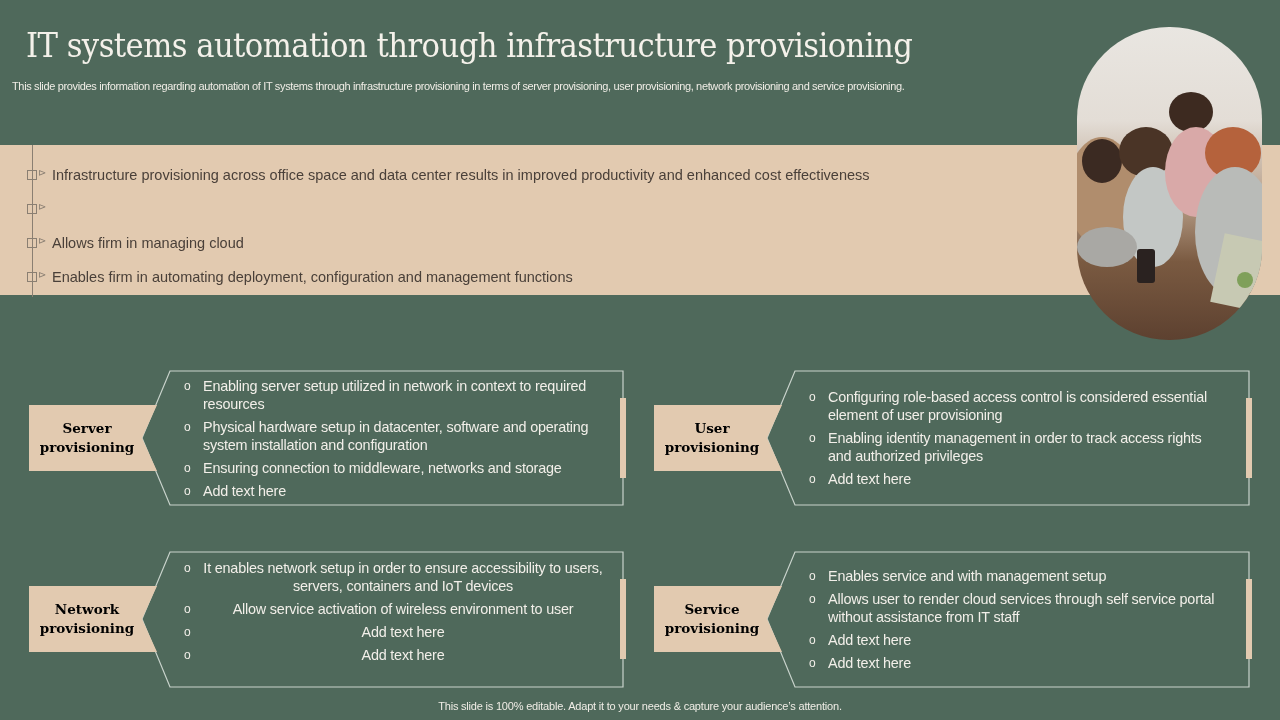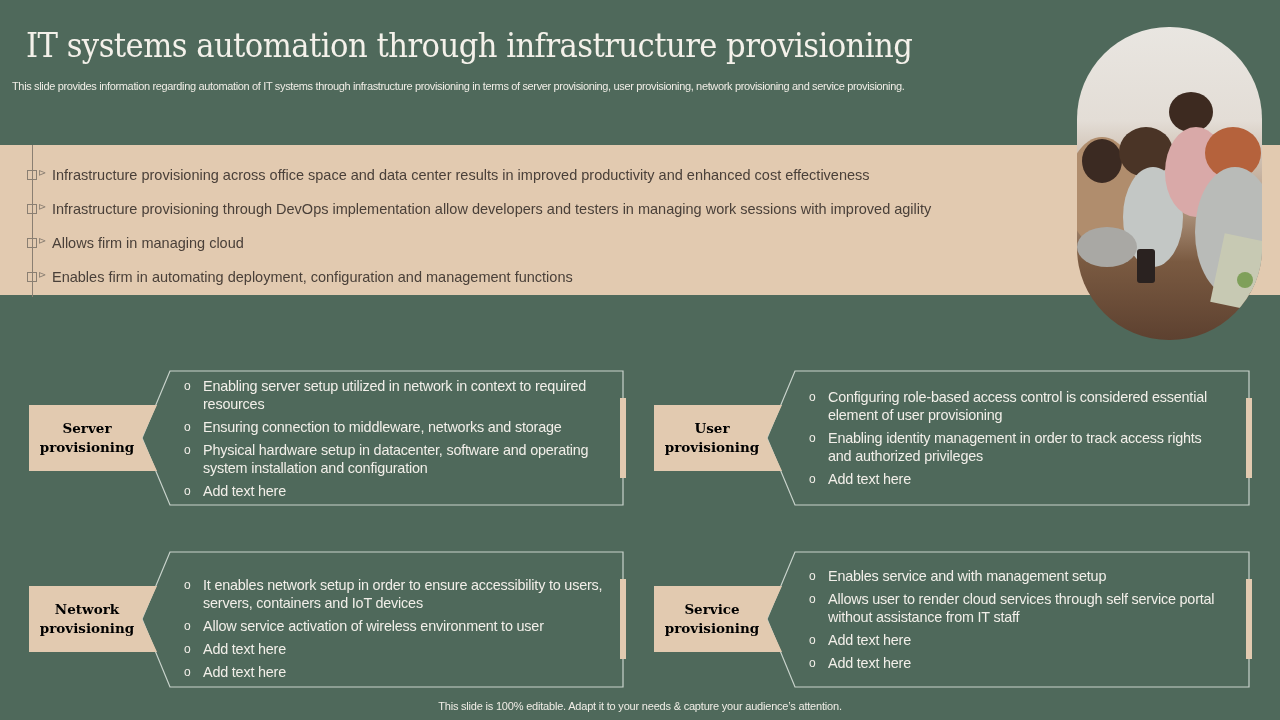--- a/index.html
+++ b/index.html
@@ -96,21 +96,20 @@
         <span class="sq"></span>
         <span class="arr">⊳</span>
       </span>
     <span>Infrastructure provisioning across office space and data center results in improved productivity and enhanced cost effectiveness</span>
   </div>
   <div class="band-item">
     <span class="bullet">
         <span class="sq"></span>
         <span class="arr">⊳</span>
       </span>
-    <span>Infrastructure provisioning through DevOps implementation allow developers and testers in managing work sessions with improved agility</span>
   </div>
   <div class="band-item">
     <span class="bullet">
         <span class="sq"></span>
         <span class="arr">⊳</span>
       </span>
     <span>Allows firm in managing cloud</span>
   </div>
   <div class="band-item">
     <span class="bullet">
@@ -141,22 +140,22 @@
   <svg class="frame" width="600" height="140">
     <polygon points="141,1 594,1 594,135 141,135 113,68" fill="none" stroke="#c9d3cc" stroke-width="1.2"></polygon>
     <polygon points="0,35 128,35 113,68 128,101 0,101" fill="#e2cab0"></polygon>
   </svg>
   <div class="label">
       <span><span>Server</span><br><span>provisioning</span></span>
     </div>
   <div class="bar" style="left:591px;top:28px;"></div>
   <ul style="left:154px;top:7px;width:420px;">
     <li>Enabling server setup utilized in network in context to required resources</li>
+    <li>Physical hardware setup in datacenter, software and operating system installation and configuration</li>
     <li>Ensuring connection to middleware, networks and storage</li>
-    <li>Physical hardware setup in datacenter, software and operating system installation and configuration</li>
     <li>Add text here</li>
   </ul>
 </div>
 
 <div class="card" style="left:654px;top:370px;">
   <svg class="frame" width="600" height="140">
     <polygon points="141,1 595,1 595,135 141,135 113,68" fill="none" stroke="#c9d3cc" stroke-width="1.2"></polygon>
     <polygon points="0,35 128,35 113,68 128,101 0,101" fill="#e2cab0"></polygon>
   </svg>
   <div class="label">
@@ -172,21 +171,21 @@
 
 <div class="card" style="left:29px;top:551px;">
   <svg class="frame" width="600" height="140">
     <polygon points="141,1 594,1 594,136 141,136 113,68" fill="none" stroke="#c9d3cc" stroke-width="1.2"></polygon>
     <polygon points="0,35 128,35 113,68 128,101 0,101" fill="#e2cab0"></polygon>
   </svg>
   <div class="label">
       <span><span>Network</span><br><span>provisioning</span></span>
     </div>
   <div class="bar" style="left:591px;top:28px;"></div>
-  <ul style="left:154px;top:25px;width:420px;">
+  <ul style="left:154px;top:8px;width:420px;text-align:center;">
     <li>It enables network setup in order to ensure accessibility to users, servers, containers and IoT devices</li>
     <li>Allow service activation of wireless environment to user</li>
     <li>Add text here</li>
     <li>Add text here</li>
   </ul>
 </div>
 
 <div class="card" style="left:654px;top:551px;">
   <svg class="frame" width="600" height="140">
     <polygon points="141,1 595,1 595,136 141,136 113,68" fill="none" stroke="#c9d3cc" stroke-width="1.2"></polygon>

